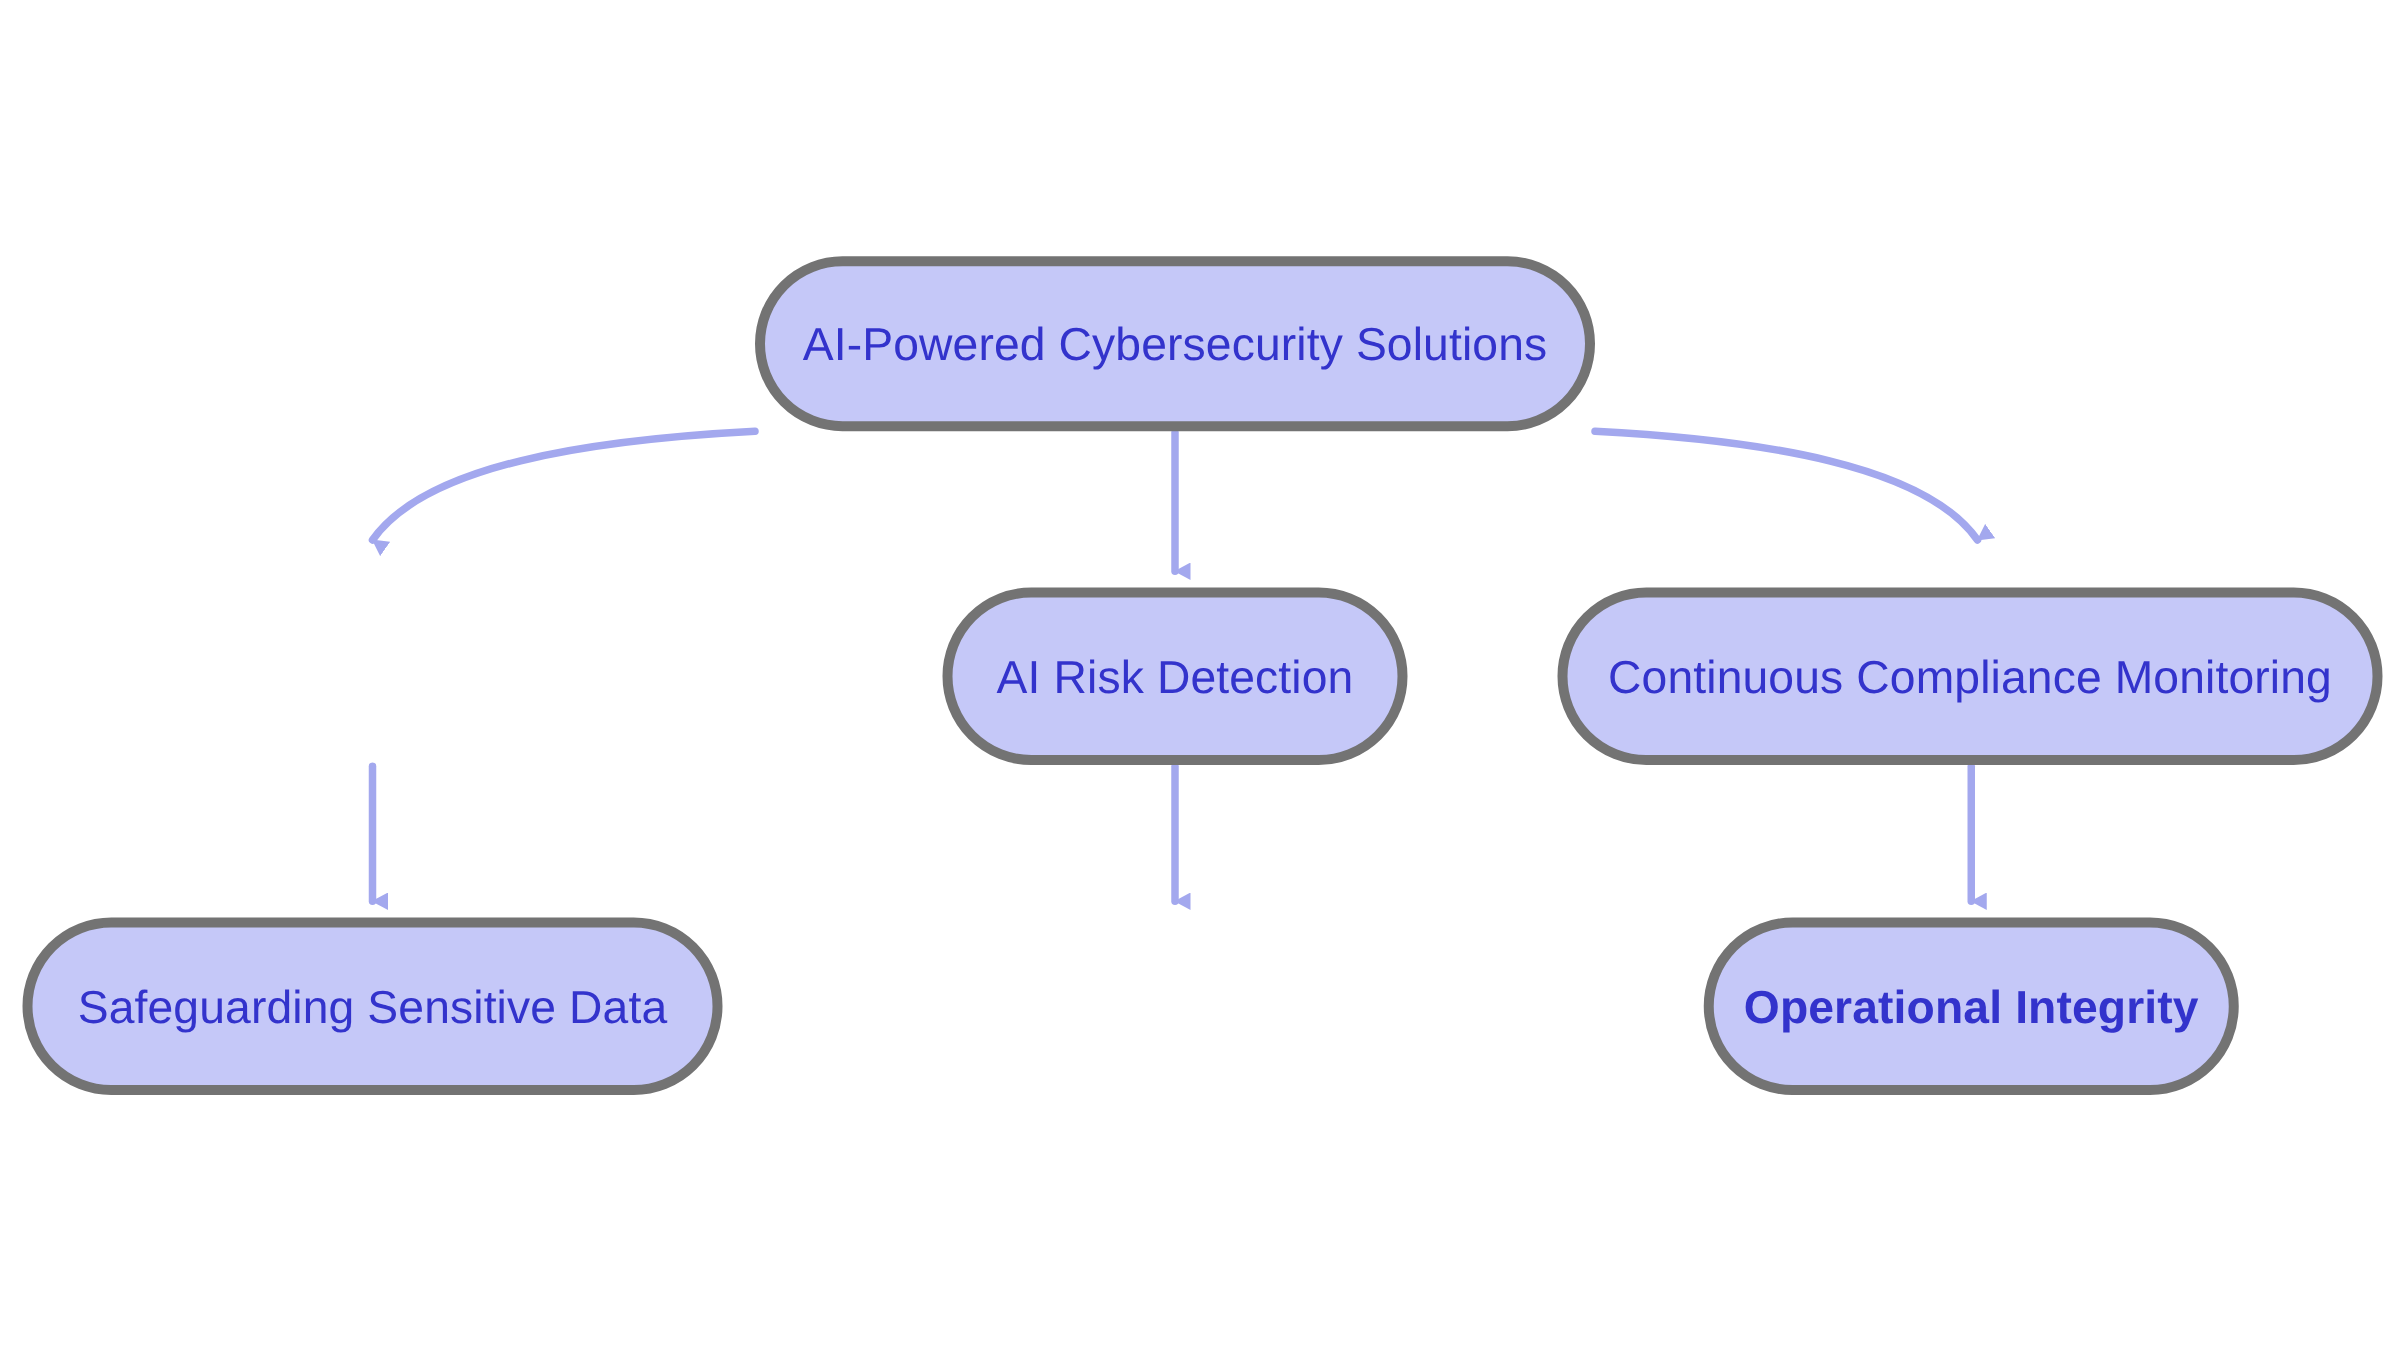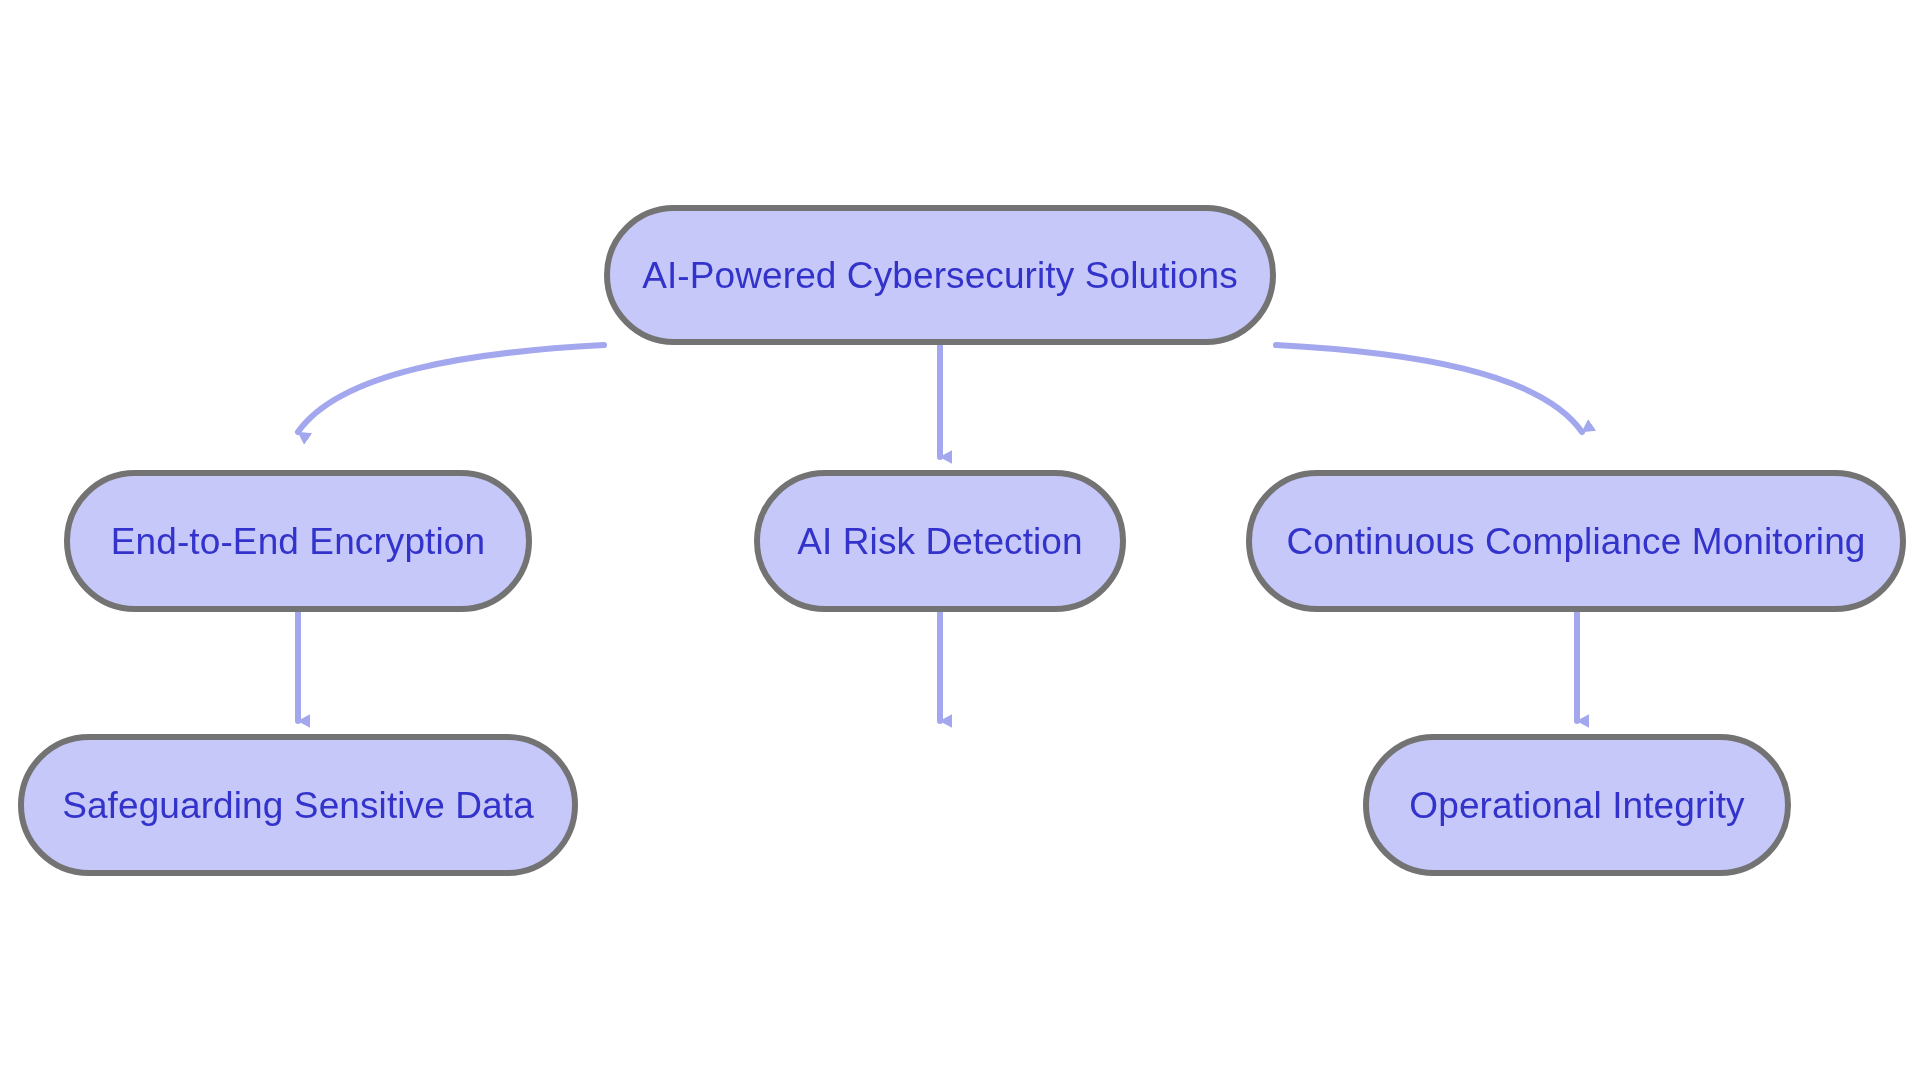--- a/index.html
+++ b/index.html
@@ -27,21 +27,21 @@
     height: 1083px;
     pointer-events: none;
   }
   .node {
     position: absolute;
     box-sizing: border-box;
     display: flex;
     align-items: center;
     justify-content: center;
     background: #c5c8f8;
-    border: 6px solid #737373;
+    border: 8px solid #737373;
     border-radius: 999px;
     color: #3333cc;
     white-space: nowrap;
     letter-spacing: 0.1px;
   }
   .node-label {
     display: block;
     line-height: 1;
     color: #3333cc;
   }
@@ -90,20 +90,21 @@
     width: 487px;
     height: 142px;
     font-size: 37px;
   }
   #node-integrity {
     left: 1363px;
     top: 734px;
     width: 428px;
     height: 142px;
     font-size: 37px;
+    font-weight: bold;
   }
 </style>
 </head>
 <body>
 
 <div id="flowchart-root">
 
   <svg id="edge-layer" viewBox="0 0 1920 1083" width="1920" height="1083" xmlns="http://www.w3.org/2000/svg">
     <defs>
       <marker id="arrowhead" markerWidth="14" markerHeight="13" refX="7" refY="12.4" orient="auto" markerUnits="userSpaceOnUse">
@@ -121,23 +122,20 @@
 
     <path d="M 940,613 L 940,721" fill="none" stroke="#a3a8ee" stroke-width="6" stroke-linecap="round" marker-end="url(#arrowhead)"></path>
 
     <path d="M 1577,613 L 1577,721" fill="none" stroke="#a3a8ee" stroke-width="6" stroke-linecap="round" marker-end="url(#arrowhead)"></path>
   </svg>
 
   <div class="node" id="node-root">
     <span class="node-label">AI-Powered Cybersecurity Solutions</span>
   </div>
 
-  <div class="node" id="node-encryption">
-    <span class="node-label">End-to-End Encryption</span>
-  </div>
 
   <div class="node" id="node-compliance">
     <span class="node-label">Continuous Compliance Monitoring</span>
   </div>
 
   <div class="node" id="node-risk-detection">
     <span class="node-label">AI Risk Detection</span>
   </div>
 
   <div class="node" id="node-safeguarding">

